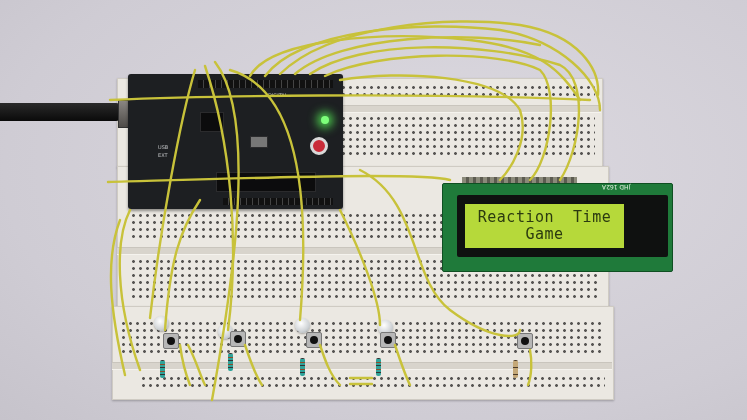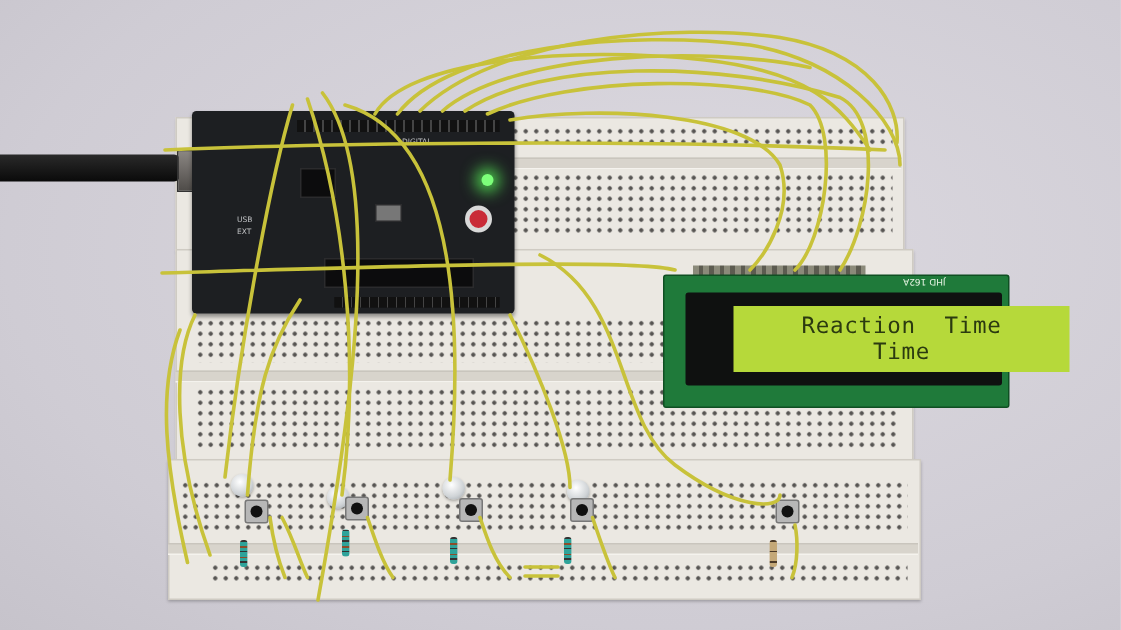--- a/index.html
+++ b/index.html
@@ -10,21 +10,21 @@
   .groove{position:absolute;height:6px;background:#d8d4cc;border-top:1px solid #c9c5bd;border-bottom:1px solid #f5f3ee;}
   .arduino{position:absolute;left:128px;top:74px;width:215px;height:135px;background:#1d1f22;border-radius:3px;box-shadow:0 2px 3px rgba(0,0,0,.4);}
   .chip{position:absolute;background:#0c0c0d;border:1px solid #2b2b2d;}
   .hdr{position:absolute;background:#111;background-image:repeating-linear-gradient(90deg,#111 0 5px,#444 5px 6px);}
   .usb-cable{position:absolute;left:0;top:103px;width:120px;height:18px;background:linear-gradient(#2a2a2a,#0a0a0a);border-radius:0 4px 4px 0;}
   .usb-plug{position:absolute;left:118px;top:100px;width:50px;height:26px;background:linear-gradient(#8a8682,#4f4c49);border:1px solid #333;}
   .led-green{position:absolute;left:321px;top:116px;width:8px;height:8px;border-radius:50%;background:#7dff7a;box-shadow:0 0 10px 4px rgba(90,255,90,.8);}
   .reset{position:absolute;left:310px;top:137px;width:12px;height:12px;border-radius:50%;background:#c92b38;border:3px solid #d9d9d9;}
   .lcd-pcb{position:absolute;left:442px;top:183px;width:229px;height:87px;background:#1f7a3a;border:1px solid #0f4f22;border-radius:2px;}
   .lcd-bezel{position:absolute;left:457px;top:195px;width:211px;height:62px;background:#0f1110;border-radius:2px;}
-  .lcd-screen{position:absolute;left:465px;top:204px;width:224px;height:44px;background:#b6d93a;display:flex;flex-direction:column;align-items:center;justify-content:center;font-family:"DejaVu Sans Mono",monospace;font-size:15px;line-height:17px;color:#2b3a10;letter-spacing:.5px;margin-left:24px;}
+  .lcd-screen{position:absolute;left:465px;top:204px;width:159px;height:44px;background:#b6d93a;display:flex;flex-direction:column;align-items:center;justify-content:center;font-family:"DejaVu Sans Mono",monospace;font-size:15px;line-height:17px;color:#2b3a10;letter-spacing:.5px;}
   .lcd-line{white-space:pre;}
   .lcd-label{position:absolute;left:602px;top:184px;font-size:6px;color:#e7f4e4;transform:rotate(180deg);font-family:"DejaVu Sans",sans-serif;}
   .pins{position:absolute;left:462px;top:177px;width:115px;height:10px;background-image:repeating-linear-gradient(90deg,#8b8a7a 0 4px,#5c5b50 4px 7px);}
   svg.wires{position:absolute;left:0;top:0;}
   .btn{position:absolute;width:14px;height:14px;background:#b7b7b7;border:1px solid #777;border-radius:2px;}
   .btn::after{content:"";position:absolute;left:3px;top:3px;width:8px;height:8px;border-radius:50%;background:#111;}
   .wled{position:absolute;width:15px;height:15px;border-radius:50%;background:radial-gradient(circle at 40% 35%,#ffffff,#cfd3d6 60%,#9aa0a5);box-shadow:0 1px 2px rgba(0,0,0,.3);}
   .res{position:absolute;width:5px;height:18px;background:#2fa39a;border-radius:2px;background-image:repeating-linear-gradient(0deg,#2fa39a 0 3px,#333 3px 4px,#2fa39a 4px 6px,#8b4d2b 6px 7px);}
   .res.tan{background:#c4a878;background-image:repeating-linear-gradient(0deg,#c4a878 0 3px,#4b3a28 3px 4px,#c4a878 4px 7px);}
   .tiny{position:absolute;font-size:5px;color:#bfc0c3;font-family:"DejaVu Sans",sans-serif;}
@@ -64,21 +64,21 @@
 </div>
 <div class="led-green"></div>
 <div class="reset"></div>
 
 <div class="pins"></div>
 <div class="lcd-pcb"></div>
 <div class="lcd-label">JHD 162A</div>
 <div class="lcd-bezel"></div>
 <div class="lcd-screen">
   <div class="lcd-line">Reaction  Time</div>
-  <div class="lcd-line">Time</div>
+  <div class="lcd-line">Game</div>
 </div>
 
 <div class="wled" style="left:154px;top:316px;"></div>
 <div class="btn" style="left:163px;top:333px;"></div>
 <div class="res" style="left:160px;top:360px;"></div>
 
 <div class="wled" style="left:218px;top:324px;"></div>
 <div class="btn" style="left:230px;top:331px;"></div>
 <div class="res" style="left:228px;top:353px;"></div>
 

